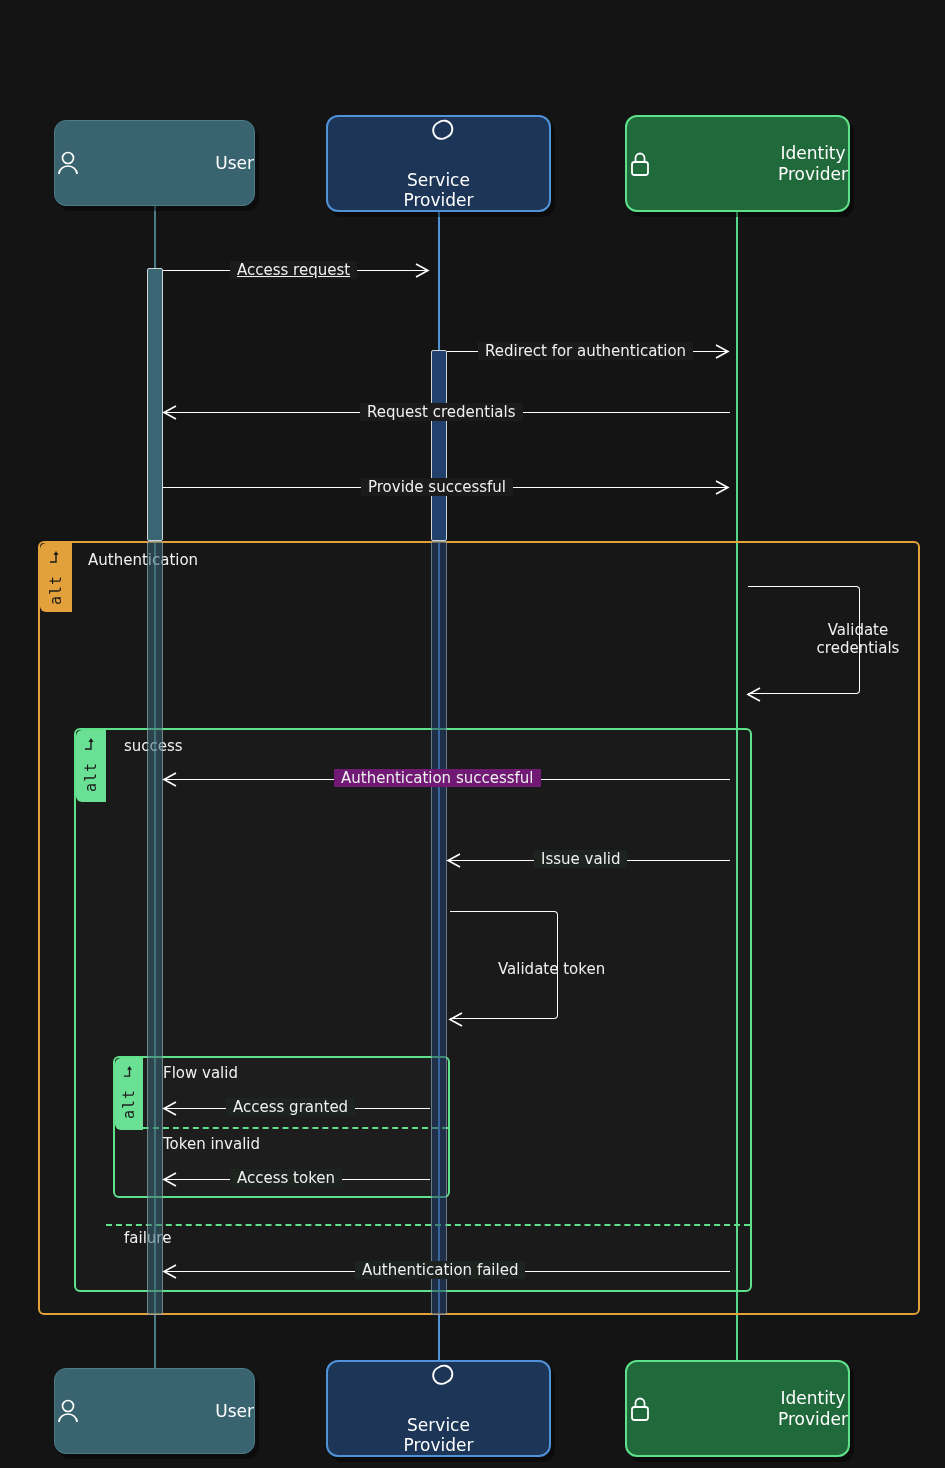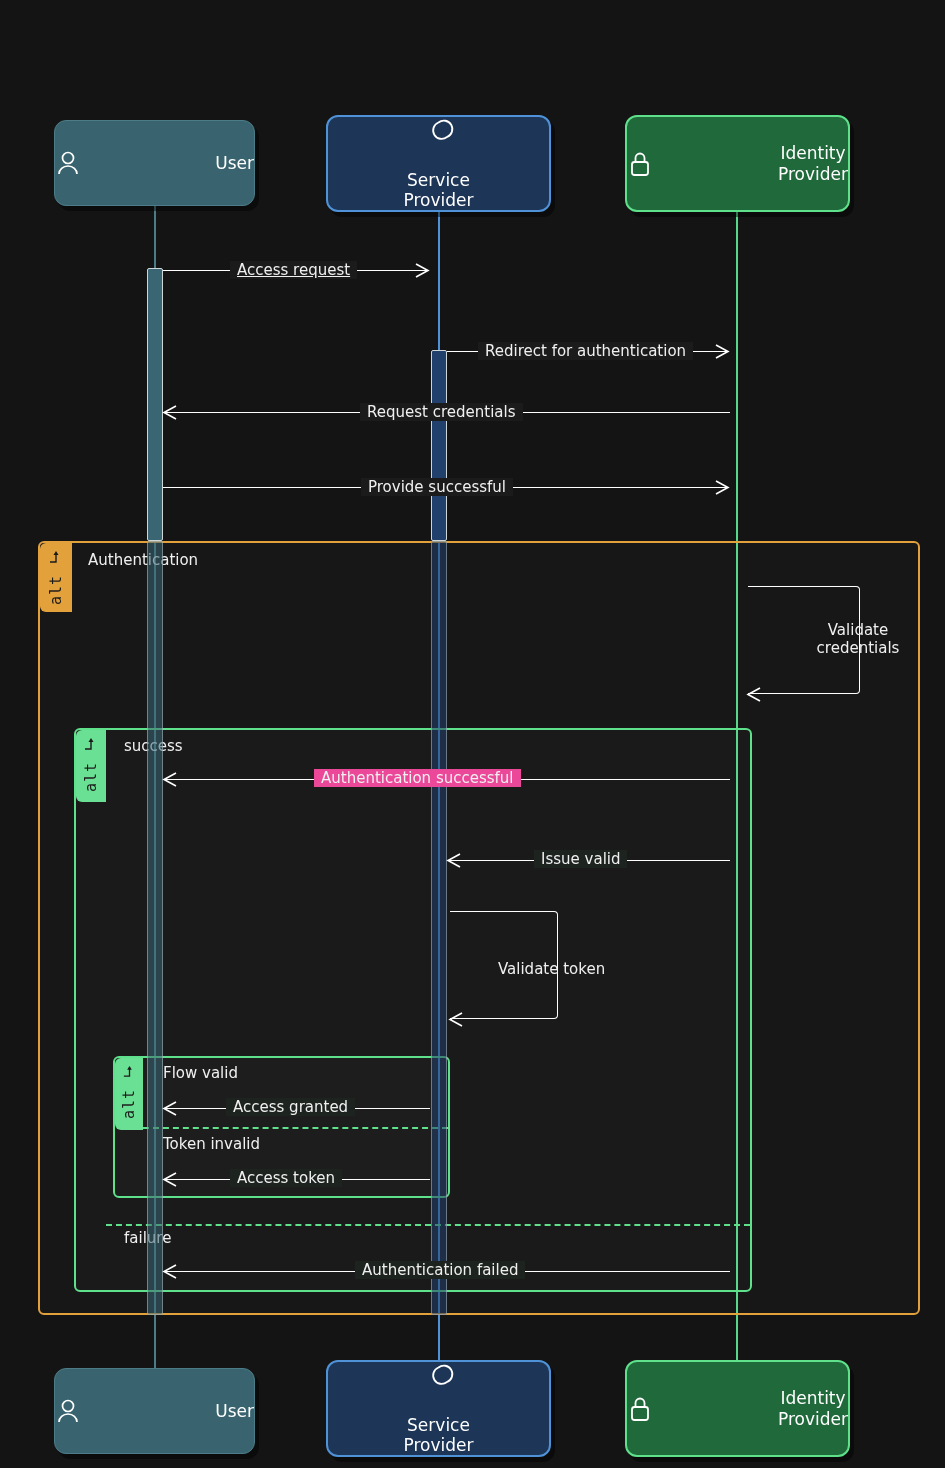--- a/index.html
+++ b/index.html
@@ -144,21 +144,21 @@
   <div class="abs loop" style="left:748px;top:586px;width:112px;height:108px;"></div>
   <svg class="abs ahead" style="left:744px;top:685px;" width="20" height="19">
     <path d="M16 3 L4 9.5 L16 16" stroke="#ffffff" stroke-width="1.6" fill="none"></path>
   </svg>
   <div class="abs looplabel" style="left:808px;top:621px;width:100px;">Validate credentials</div>
 
   <div class="abs msg" style="left:165px;top:779px;width:565px;"></div>
   <svg class="abs ahead" style="left:160px;top:770px;" width="20" height="19">
     <path d="M16 3 L4 9.5 L16 16" stroke="#ffffff" stroke-width="1.6" fill="none"></path>
   </svg>
-  <div class="abs msglabel ontint" style="left:314px;top:769px;background:#ec4899;">Authentication successful</div>
+  <div class="abs msglabel ontint" style="left:334px;top:769px;background:#701a75;">Authentication successful</div>
 
   <div class="abs msg" style="left:449px;top:860px;width:281px;"></div>
   <svg class="abs ahead" style="left:444px;top:851px;" width="20" height="19">
     <path d="M16 3 L4 9.5 L16 16" stroke="#ffffff" stroke-width="1.6" fill="none"></path>
   </svg>
   <div class="abs msglabel ontint" style="left:534px;top:850px;background:#1d231f;">Issue valid</div>
 
   <div class="abs loop" style="left:450px;top:911px;width:108px;height:108px;"></div>
   <svg class="abs ahead" style="left:446px;top:1010px;" width="20" height="19">
     <path d="M16 3 L4 9.5 L16 16" stroke="#ffffff" stroke-width="1.6" fill="none"></path>

